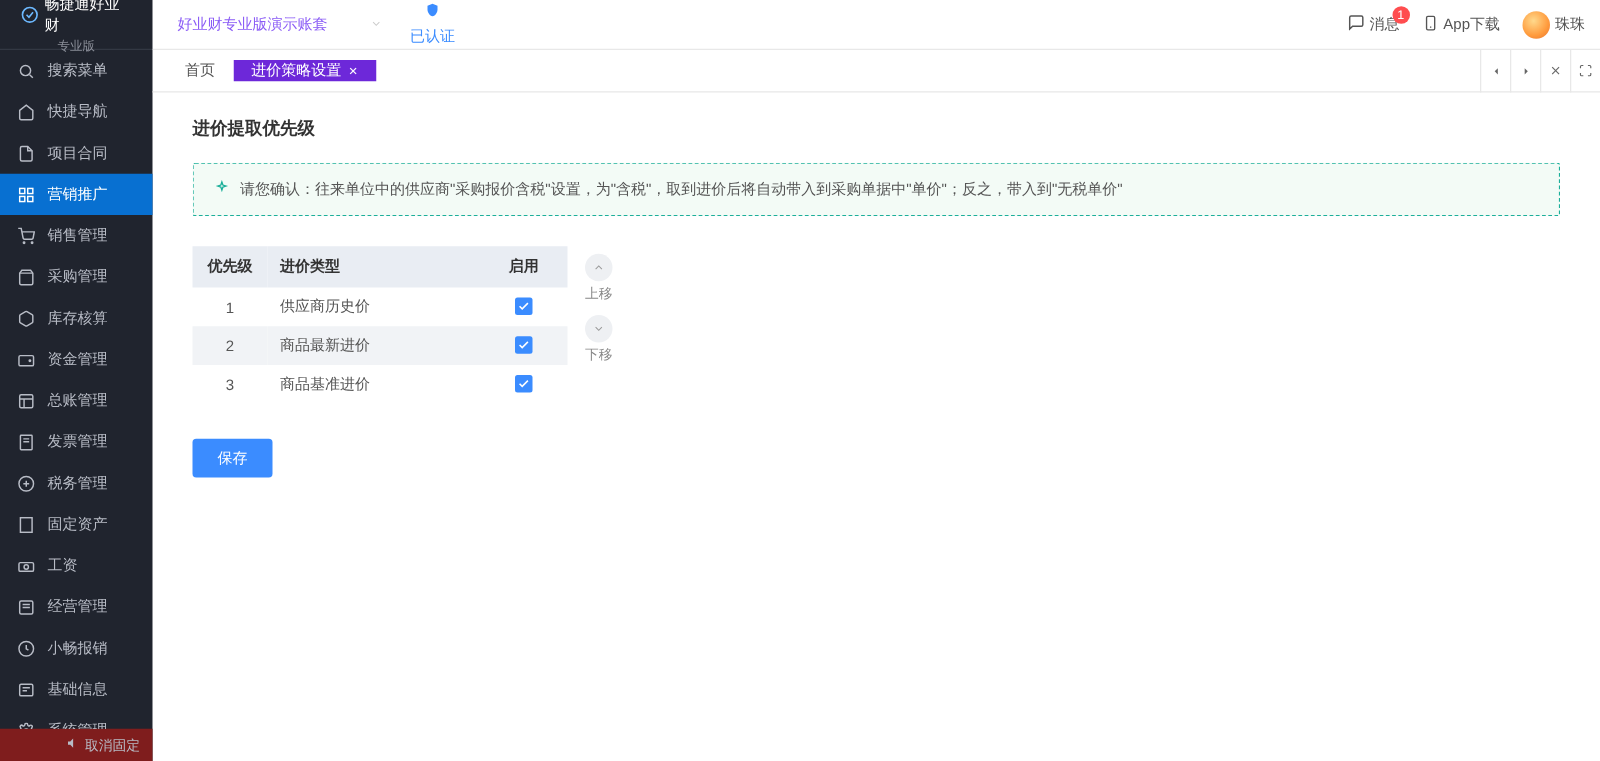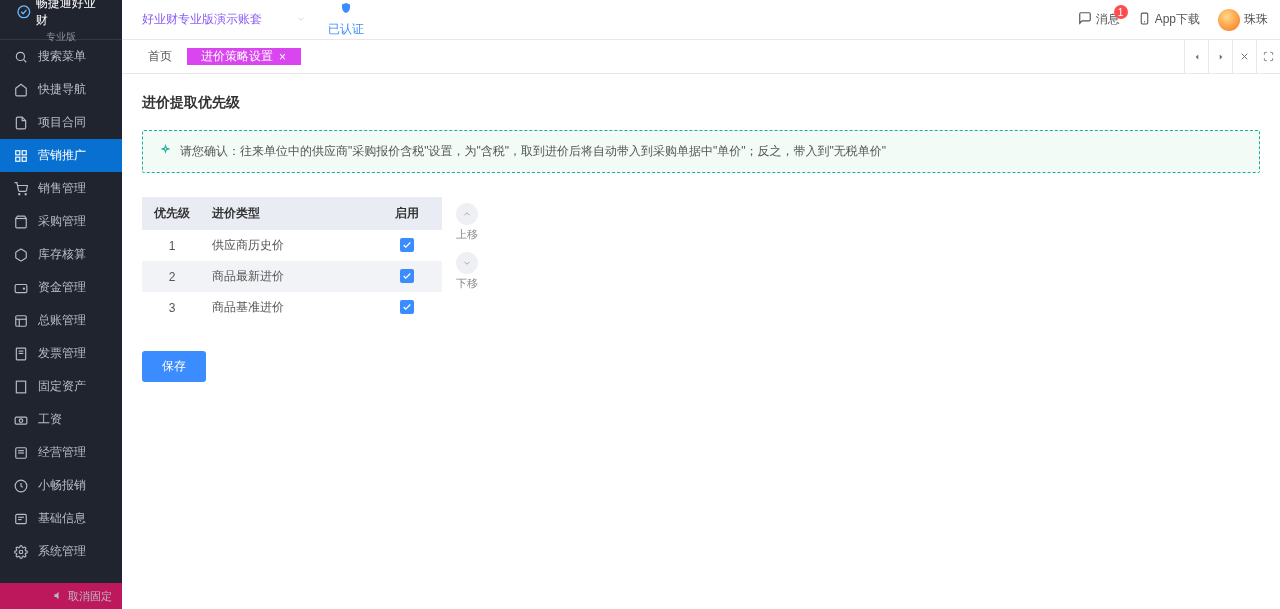--- a/index.html
+++ b/index.html
@@ -12,45 +12,45 @@
     .sidebar-header { height: 40px; display: flex; flex-direction: column; align-items: center; justify-content: center; padding: 4px 16px; border-bottom: 1px solid #333843; }
     .sidebar-logo-row { display: flex; align-items: center; gap: 4px; }
     .sidebar-logo { width: 16px; height: 16px; }
     .sidebar-title { font-size: 12px; color: #fff; font-weight: 500; }
     .sidebar-subtitle { font-size: 10px; color: #8a8e98; margin-top: 1px; }
     .sidebar-menu { flex: 1; overflow-y: auto; }
     .sidebar-menu::-webkit-scrollbar { width: 0; }
     .sidebar-item { height: 33px; display: flex; align-items: center; padding: 0 14px; cursor: pointer; gap: 10px; font-size: 12px; }
     .sidebar-item.active { background: #0870d1; color: #fff; }
     .sidebar-icon { width: 14px; height: 14px; display: inline-flex; align-items: center; justify-content: center; flex-shrink: 0; }
-    .sidebar-footer { height: 26px; background: #be185d; display: flex; align-items: center; justify-content: flex-end; padding: 0 10px; cursor: pointer; gap: 4px; font-size: 11px; color: #b8bcc6; }
+    .sidebar-footer { height: 26px; background: #7f1d1d; display: flex; align-items: center; justify-content: flex-end; padding: 0 10px; cursor: pointer; gap: 4px; font-size: 11px; color: #b8bcc6; }
     
     
     .main { flex: 1; display: flex; flex-direction: column; }
     
     
     .topbar { height: 40px; border-bottom: 1px solid #e8e8e8; display: flex; align-items: center; padding: 0 12px; }
     .account-select { display: flex; align-items: center; gap: 8px; color: #8b5cf6; font-size: 12px; padding: 0 8px; min-width: 180px; }
     .chevron-down { color: #ccc; }
     .verified { display: flex; align-items: center; gap: 4px; color: #3b8cff; margin-left: 14px; flex-direction: column; }
     .topbar-right { margin-left: auto; display: flex; align-items: center; gap: 18px; }
     .topbar-btn { display: flex; align-items: center; gap: 4px; color: #555; cursor: pointer; position: relative; }
     .badge { position: absolute; top: -6px; right: -8px; background: #ff4d4f; color: #fff; border-radius: 8px; font-size: 10px; min-width: 14px; height: 14px; display: flex; align-items: center; justify-content: center; padding: 0 3px; }
     .avatar { width: 22px; height: 22px; border-radius: 50%; background: radial-gradient(circle at 40% 35%, #ffd98c 0%, #ff9b3d 60%, #e6722e 100%); display: inline-block; }
     
     
     .tabbar { height: 34px; border-bottom: 1px solid #e8e8e8; display: flex; align-items: center; padding-left: 12px; }
     .tab { display: flex; align-items: center; padding: 0 14px; font-size: 12px; color: #555; cursor: pointer; border-right: 1px solid transparent; }
-    .tab.active { background: #d946ef; color: #fff; }
+    .tab.active { background: #6d28d9; color: #fff; }
     .tab-close { margin-left: 6px; font-size: 12px; cursor: pointer; }
     .tabbar-controls { margin-left: auto; display: flex; align-items: center; }
     .tabbar-ctrl { width: 24px; height: 34px; display: flex; align-items: center; justify-content: center; border-left: 1px solid #e8e8e8; cursor: pointer; color: #666; }
     
     
-    .content { flex: 1; padding: 20px 20px; overflow: auto; }
+    .content { flex: 1; padding: 20px 32px; overflow: auto; }
     .page-title { font-size: 14px; color: #333; margin-bottom: 18px; }
     .alert { border: 1px dashed #1caf9a; background: #f3fbf6; padding: 12px 16px; border-radius: 2px; color: #555; font-size: 12px; display: flex; align-items: center; gap: 8px; margin-bottom: 24px; }
     .alert-icon { color: #1caf9a; }
     
     .table-wrap { display: flex; align-items: flex-start; gap: 14px; }
     table.data { border-collapse: collapse; width: 300px; font-size: 12px; }
     table.data th { background: #e9edf3; color: #333; font-weight: 600; text-align: left; padding: 8px 10px; }
     table.data th.center, table.data td.center { text-align: center; }
     table.data td { padding: 7px 10px; color: #555; }
     table.data tbody tr:nth-child(even) { background: #f1f3f6; }
@@ -168,20 +168,29 @@
         </div>
         <div class="sidebar-item">
           <span class="sidebar-icon">
             <svg viewBox="0 0 24 24" width="14" height="14" fill="none" stroke="currentColor" stroke-width="2">
               <rect x="4" y="2" width="16" height="20" rx="1"></rect>
               <line x1="8" y1="7" x2="16" y2="7"></line>
               <line x1="8" y1="11" x2="16" y2="11"></line>
             </svg>
           </span>
           <span>发票管理</span>
+        </div>
+        <div class="sidebar-item">
+          <span class="sidebar-icon">
+            <svg viewBox="0 0 24 24" width="14" height="14" fill="none" stroke="currentColor" stroke-width="2">
+              <circle cx="12" cy="12" r="10"></circle>
+              <path d="M8 12h8M12 8v8"></path>
+            </svg>
+          </span>
+          <span>税务管理</span>
         </div>
         <div class="sidebar-item">
           <span class="sidebar-icon">
             <svg viewBox="0 0 24 24" width="14" height="14" fill="none" stroke="currentColor" stroke-width="2">
               <rect x="4" y="2" width="16" height="20"></rect>
               <line x1="8" y1="6" x2="8" y2="6"></line>
               <line x1="12" y1="6" x2="12" y2="6"></line>
             </svg>
           </span>
           <span>固定资产</span>

